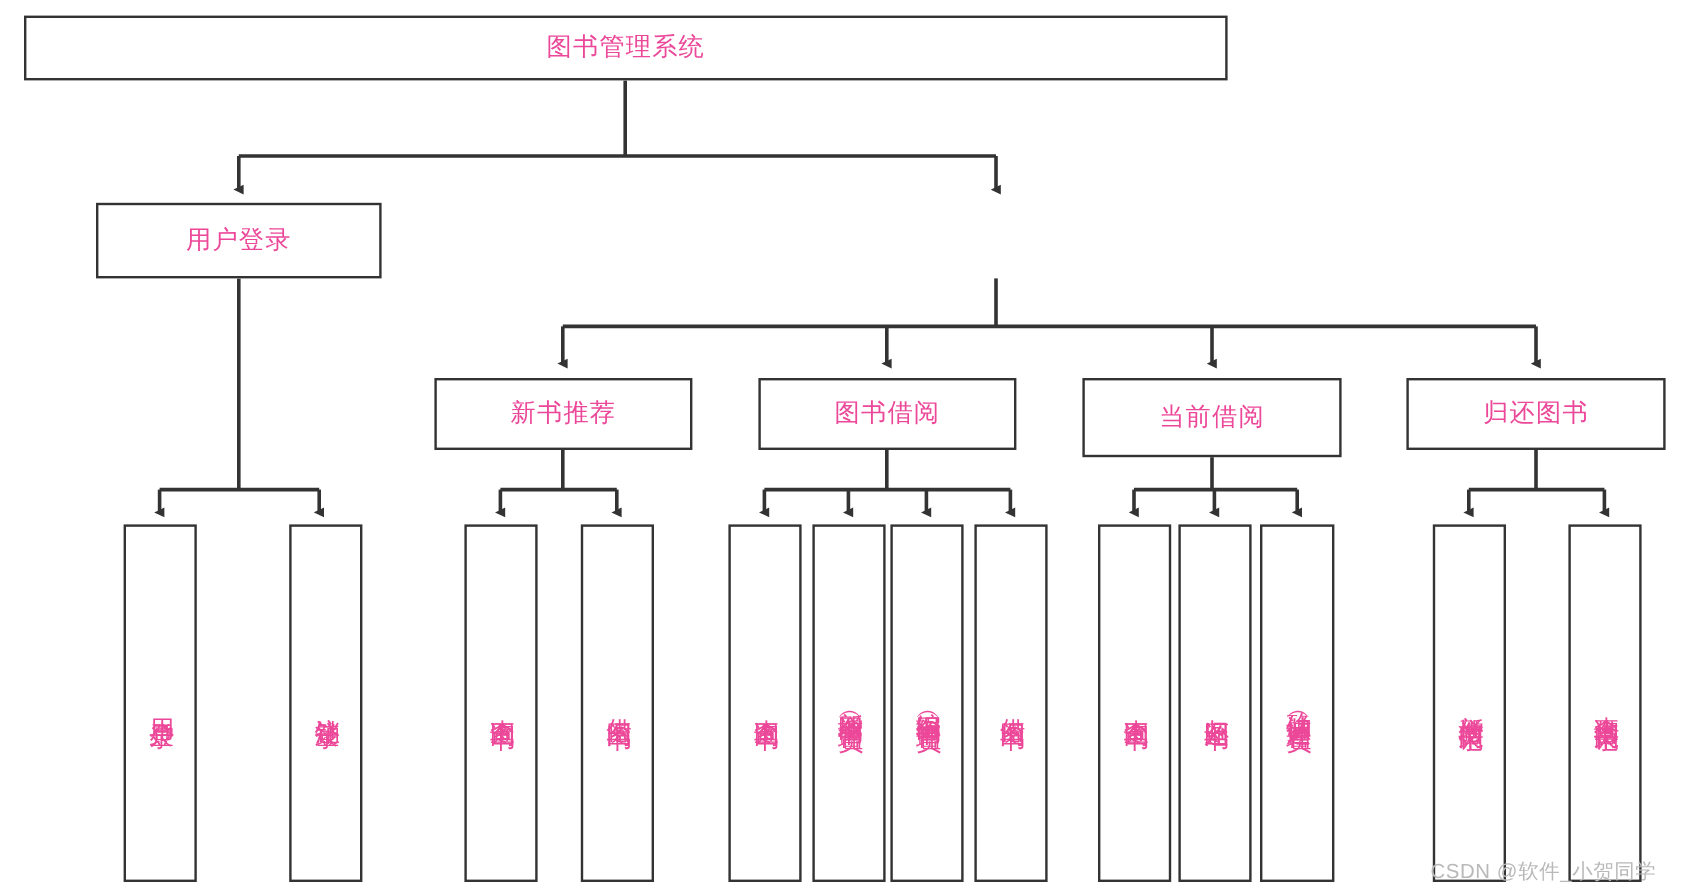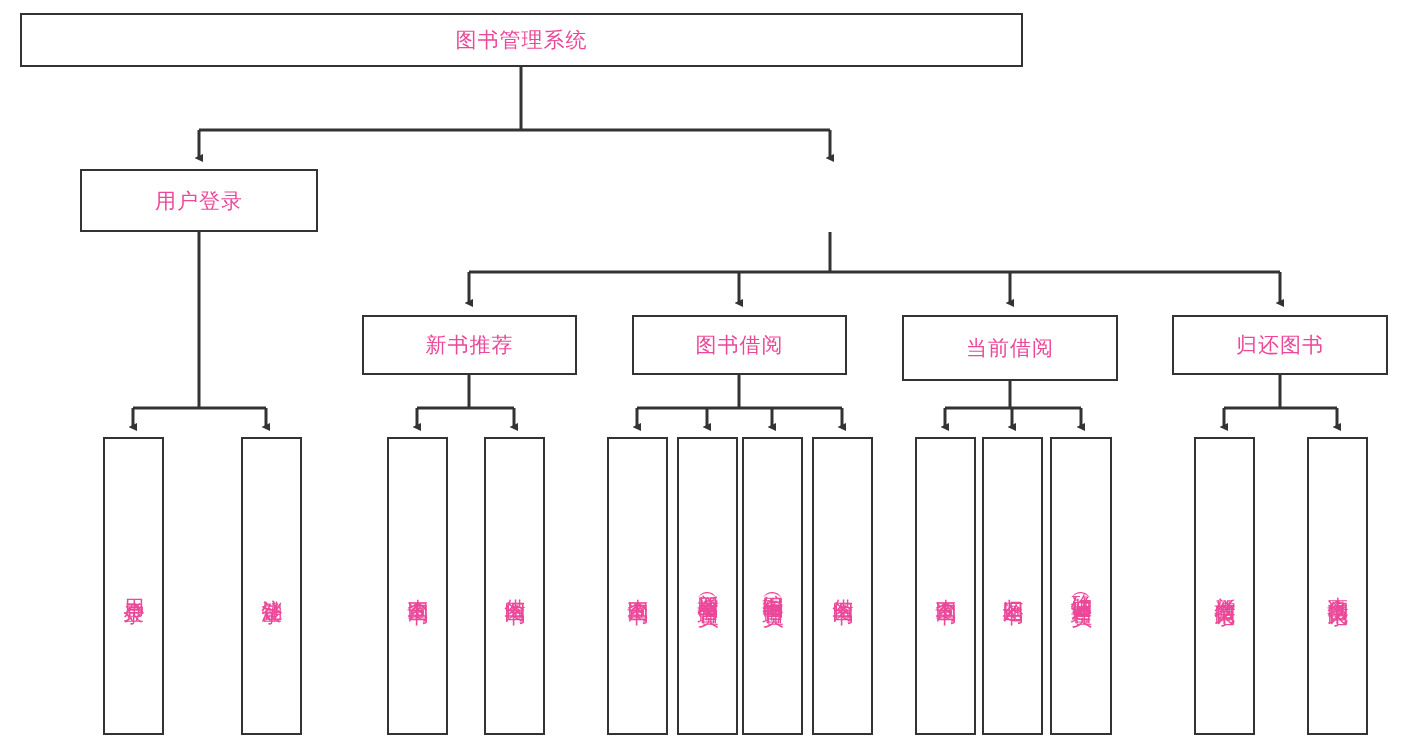--- a/index.html
+++ b/index.html
@@ -216,14 +216,17 @@
   </div>
 
   <div class="node node-v" style="left:1194px; top:437px; width:61px; height:298px;">
     <span class="vtext">新增借阅记录</span>
   </div>
 
   <div class="node node-v" style="left:1307px; top:437px; width:61px; height:298px;">
     <span class="vtext">查询借阅记录</span>
   </div>
 
+  <div class="watermark" style="left:1192px; top:715px;">
+    <span>CSDN @软件_小贺同学</span>
+  </div>
 
 </div>
 
 </body></html>

